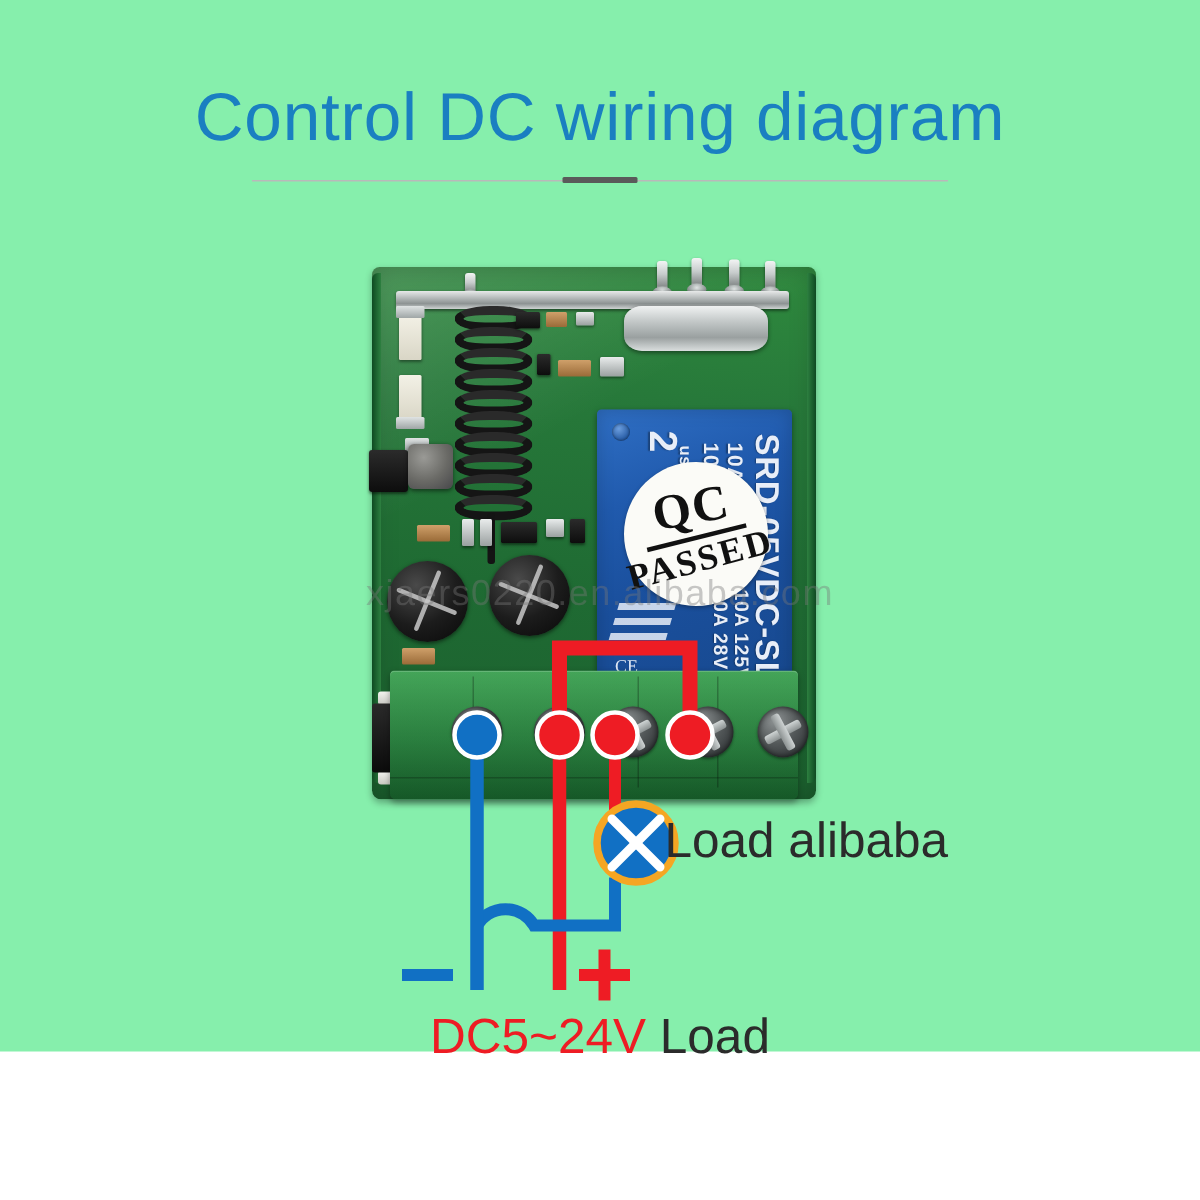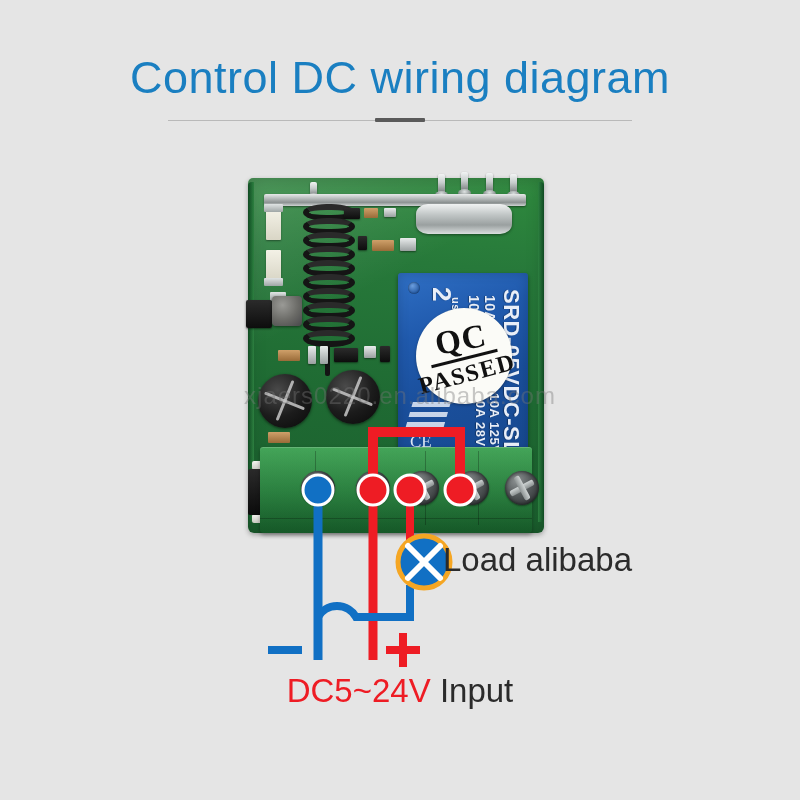--- a/index.html
+++ b/index.html
@@ -4,22 +4,22 @@
 <style>
   html, body {
     margin: 0; padding: 0;
     width: 800px; height: 800px;
     background: #ffffff;
     font-family: "Liberation Sans", sans-serif;
     overflow: hidden;
   }
   #stage {
     position: relative;
-    width: 800px; height: 800px;
-    background: #e5e5e5;
+    width: 800px; height: 701px;
+    background: #86efac;
   }
 
   
   #title {
     position: absolute;
     left: 0; top: 52px;
     width: 800px;
     text-align: center;
     font-size: 45px;
     font-weight: 400;
@@ -115,21 +115,21 @@
   .relay-model { right:4px; top:16px; font-size:22px; }
   .relay-r1 { right:30px; top:22px; font-size:14px; }
   .relay-r2 { right:46px; top:22px; font-size:14px; }
   .relay-a1 { right:26px; top:120px; font-size:13px; }
   .relay-a2 { right:40px; top:120px; font-size:13px; }
   .relay-two { left:28px; top:14px; font-size:26px; font-weight:700; writing-mode:vertical-rl;}
   .relay-us  { left:52px; top:24px; font-size:11px; writing-mode:vertical-rl;}
   .relay-bars { position:absolute; left:10px; bottom:22px; width:38px; height:34px;
     background:repeating-linear-gradient(180deg,#dfe7f4 0 5px,transparent 5px 10px);
     transform:skewX(-16deg); opacity:.88; }
-  .relay-ce { position:absolute; left:12px; bottom:6px; font-size:17px; color:#dfe7f4;
+  .relay-ce { position:absolute; left:12px; bottom:6px; font-size:12px; color:#dfe7f4;
      font-family:"Liberation Serif", serif;text-decoration:underline; }
 
   .qc {
     position:absolute; left:168px; top:130px;
     width:96px; height:96px; border-radius:50%;
     background:#fbfbf7;
     box-shadow:0 1px 3px rgba(0,0,0,.35);
     transform:rotate(-11deg);
     display:flex; flex-direction:column; align-items:center; justify-content:center;
     z-index:6;
@@ -377,16 +377,16 @@
 
   <svg class="load-icon" viewBox="0 0 58 58">
     <circle cx="29" cy="29" r="26" fill="#1170c4" stroke="#f5a623" stroke-width="5"></circle>
     <line x1="13" y1="13" x2="45" y2="45" stroke="#ffffff" stroke-width="6" stroke-linecap="round"></line>
     <line x1="45" y1="13" x2="13" y2="45" stroke="#ffffff" stroke-width="6" stroke-linecap="round"></line>
   </svg>
 
   <div id="load-label">Load alibaba</div>
 
   <div id="input-line">
-    <span class="dc-red">DC5~24V</span><span>&nbsp;</span><span class="in-dark">Input</span>
+    <span class="dc-red">DC5~24V</span><span>&nbsp;</span><span class="in-dark">Load</span>
   </div>
 
 </div>
 
 </body></html>

